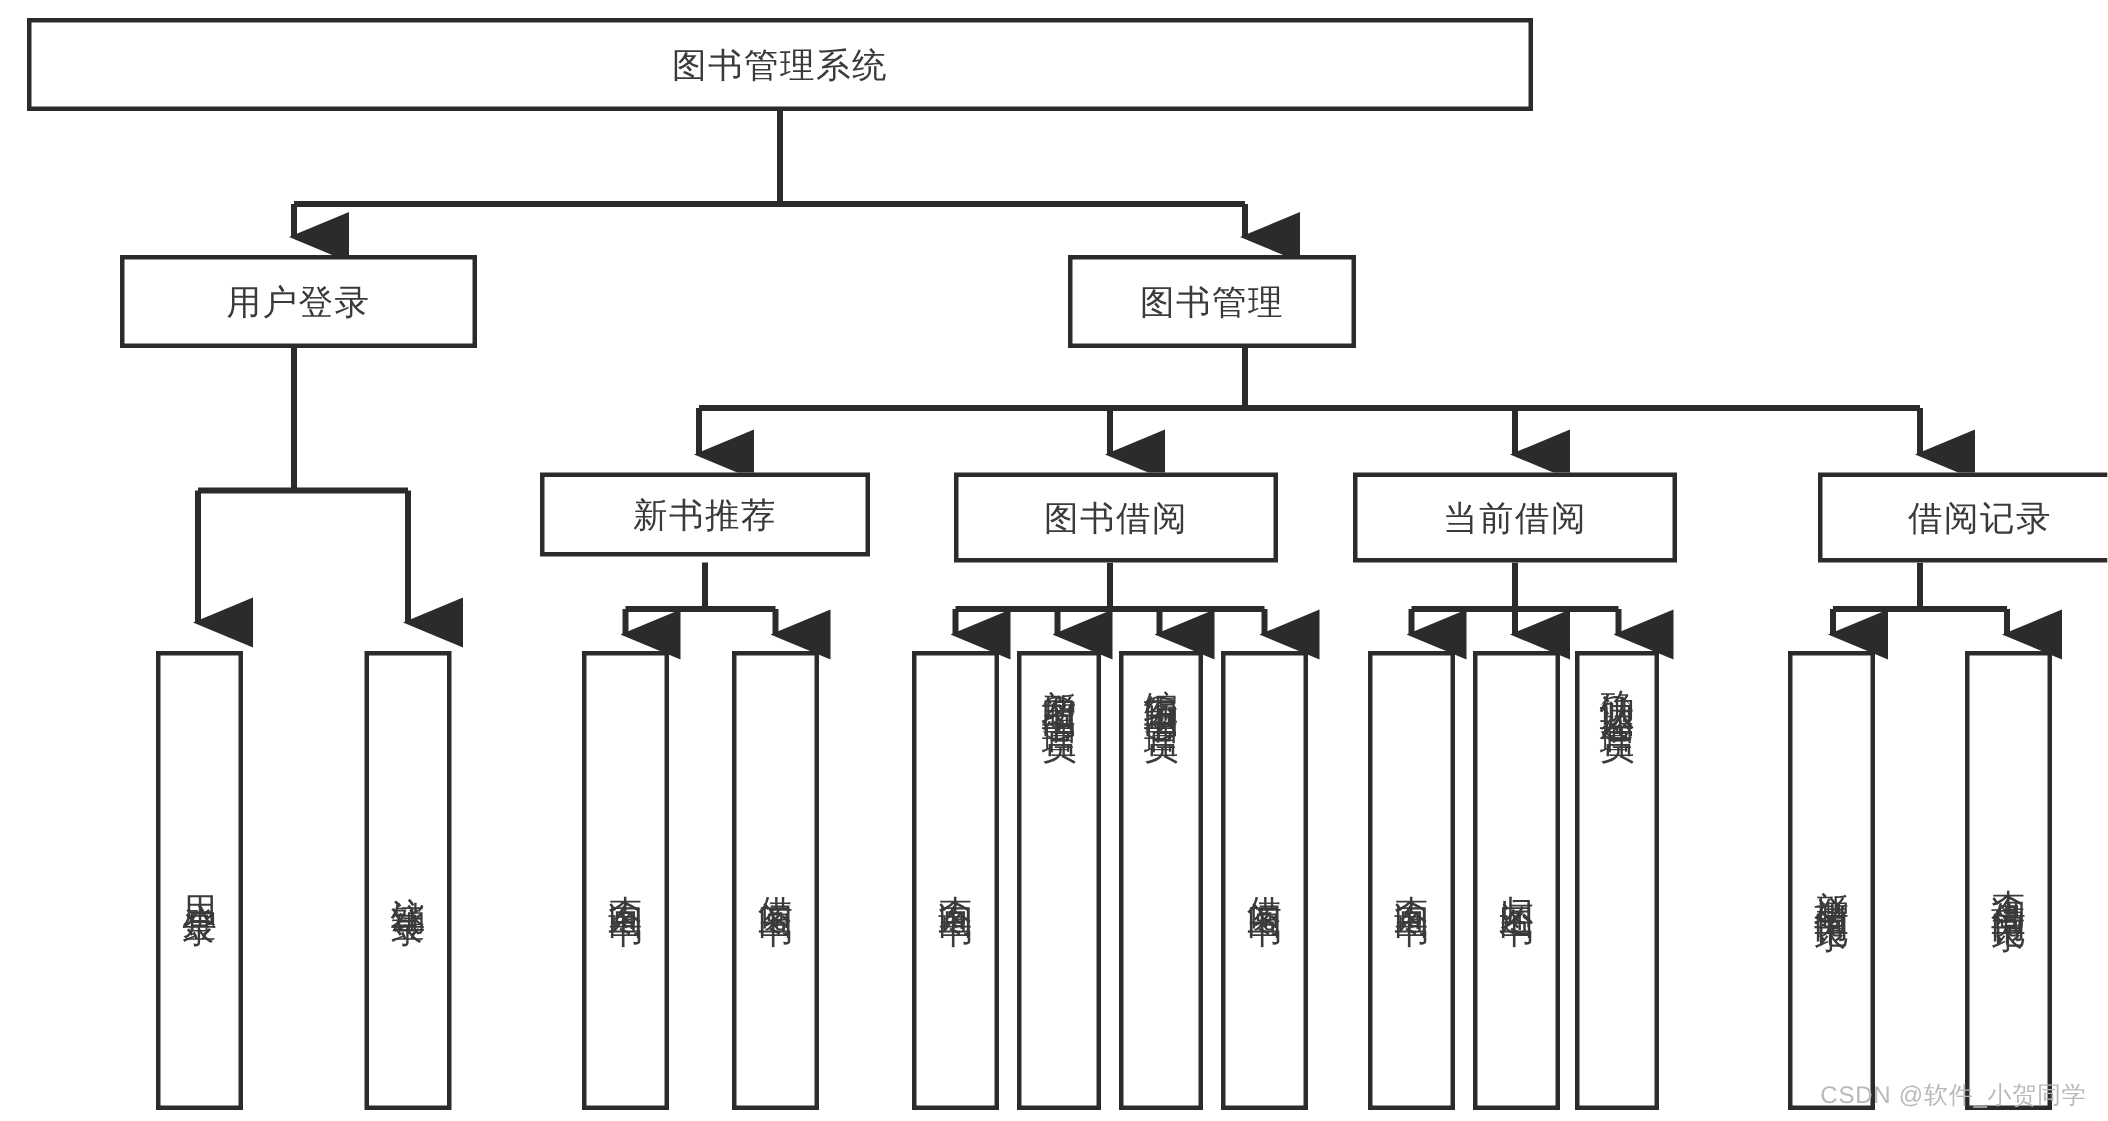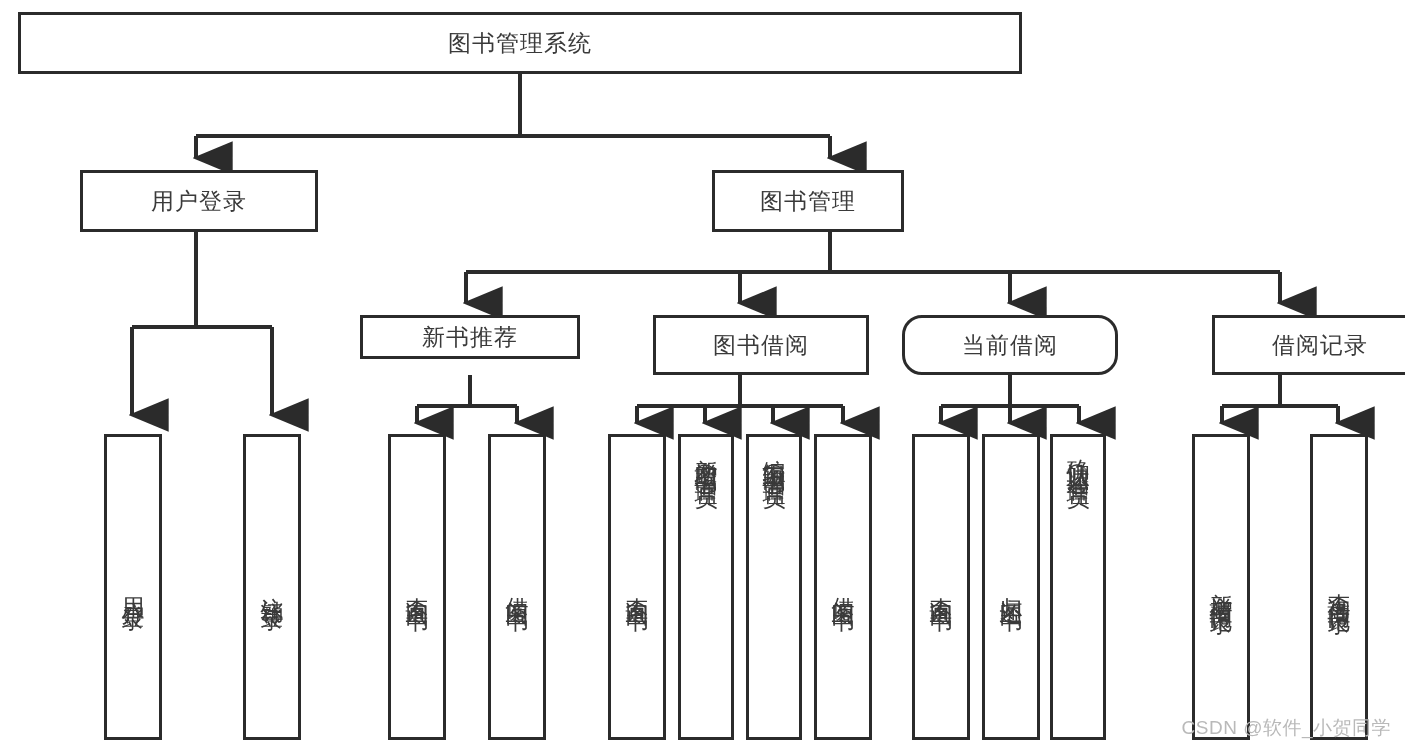--- a/index.html
+++ b/index.html
@@ -70,21 +70,21 @@
     justify-content: center;
   }
   .leaf-inner.top-align {
     align-items: flex-start;
     padding-top: 4px;
   }
   #watermark {
     position: absolute;
     right: 14px;
     bottom: 6px;
-    font-size: 19px;
+    font-size: 16px;
     color: #b9b9b9;
     letter-spacing: 0.5px;
     white-space: nowrap;
   }
 </style>
 </head>
 <body>
 
 <div id="canvas">
 
@@ -147,29 +147,29 @@
   </div>
 
   <div class="node mid" style="left:80px; top:170px; width:238px; height:62px;">
     <span class="label">用户登录</span>
   </div>
 
   <div class="node mid" style="left:712px; top:170px; width:192px; height:62px;">
     <span class="label">图书管理</span>
   </div>
 
-  <div class="node mid" style="left:360px; top:315px; width:220px; height:44px;">
+  <div class="node mid" style="left:360px; top:315px; width:220px; height:56px;">
     <span class="label">新书推荐</span>
   </div>
 
-  <div class="node mid" style="left:653px; top:315px; width:216px; height:60px;">
+  <div class="node mid" style="left:636px; top:315px; width:216px; height:60px;">
     <span class="label">图书借阅</span>
   </div>
 
-  <div class="node mid" style="left:902px; top:315px; width:216px; height:60px;border-radius:20px;">
+  <div class="node mid" style="left:902px; top:315px; width:216px; height:60px;">
     <span class="label">当前借阅</span>
   </div>
 
   <div class="node mid" style="left:1172px; top:315px; width:216px; height:60px;margin-left:40px;">
     <span class="label">借阅记录</span>
   </div>
 
   <div class="node leaf" style="left:104px; top:434px; width:58px; height:306px;">
     <span class="leaf-inner">
         <span class="label">用户登录</span>

